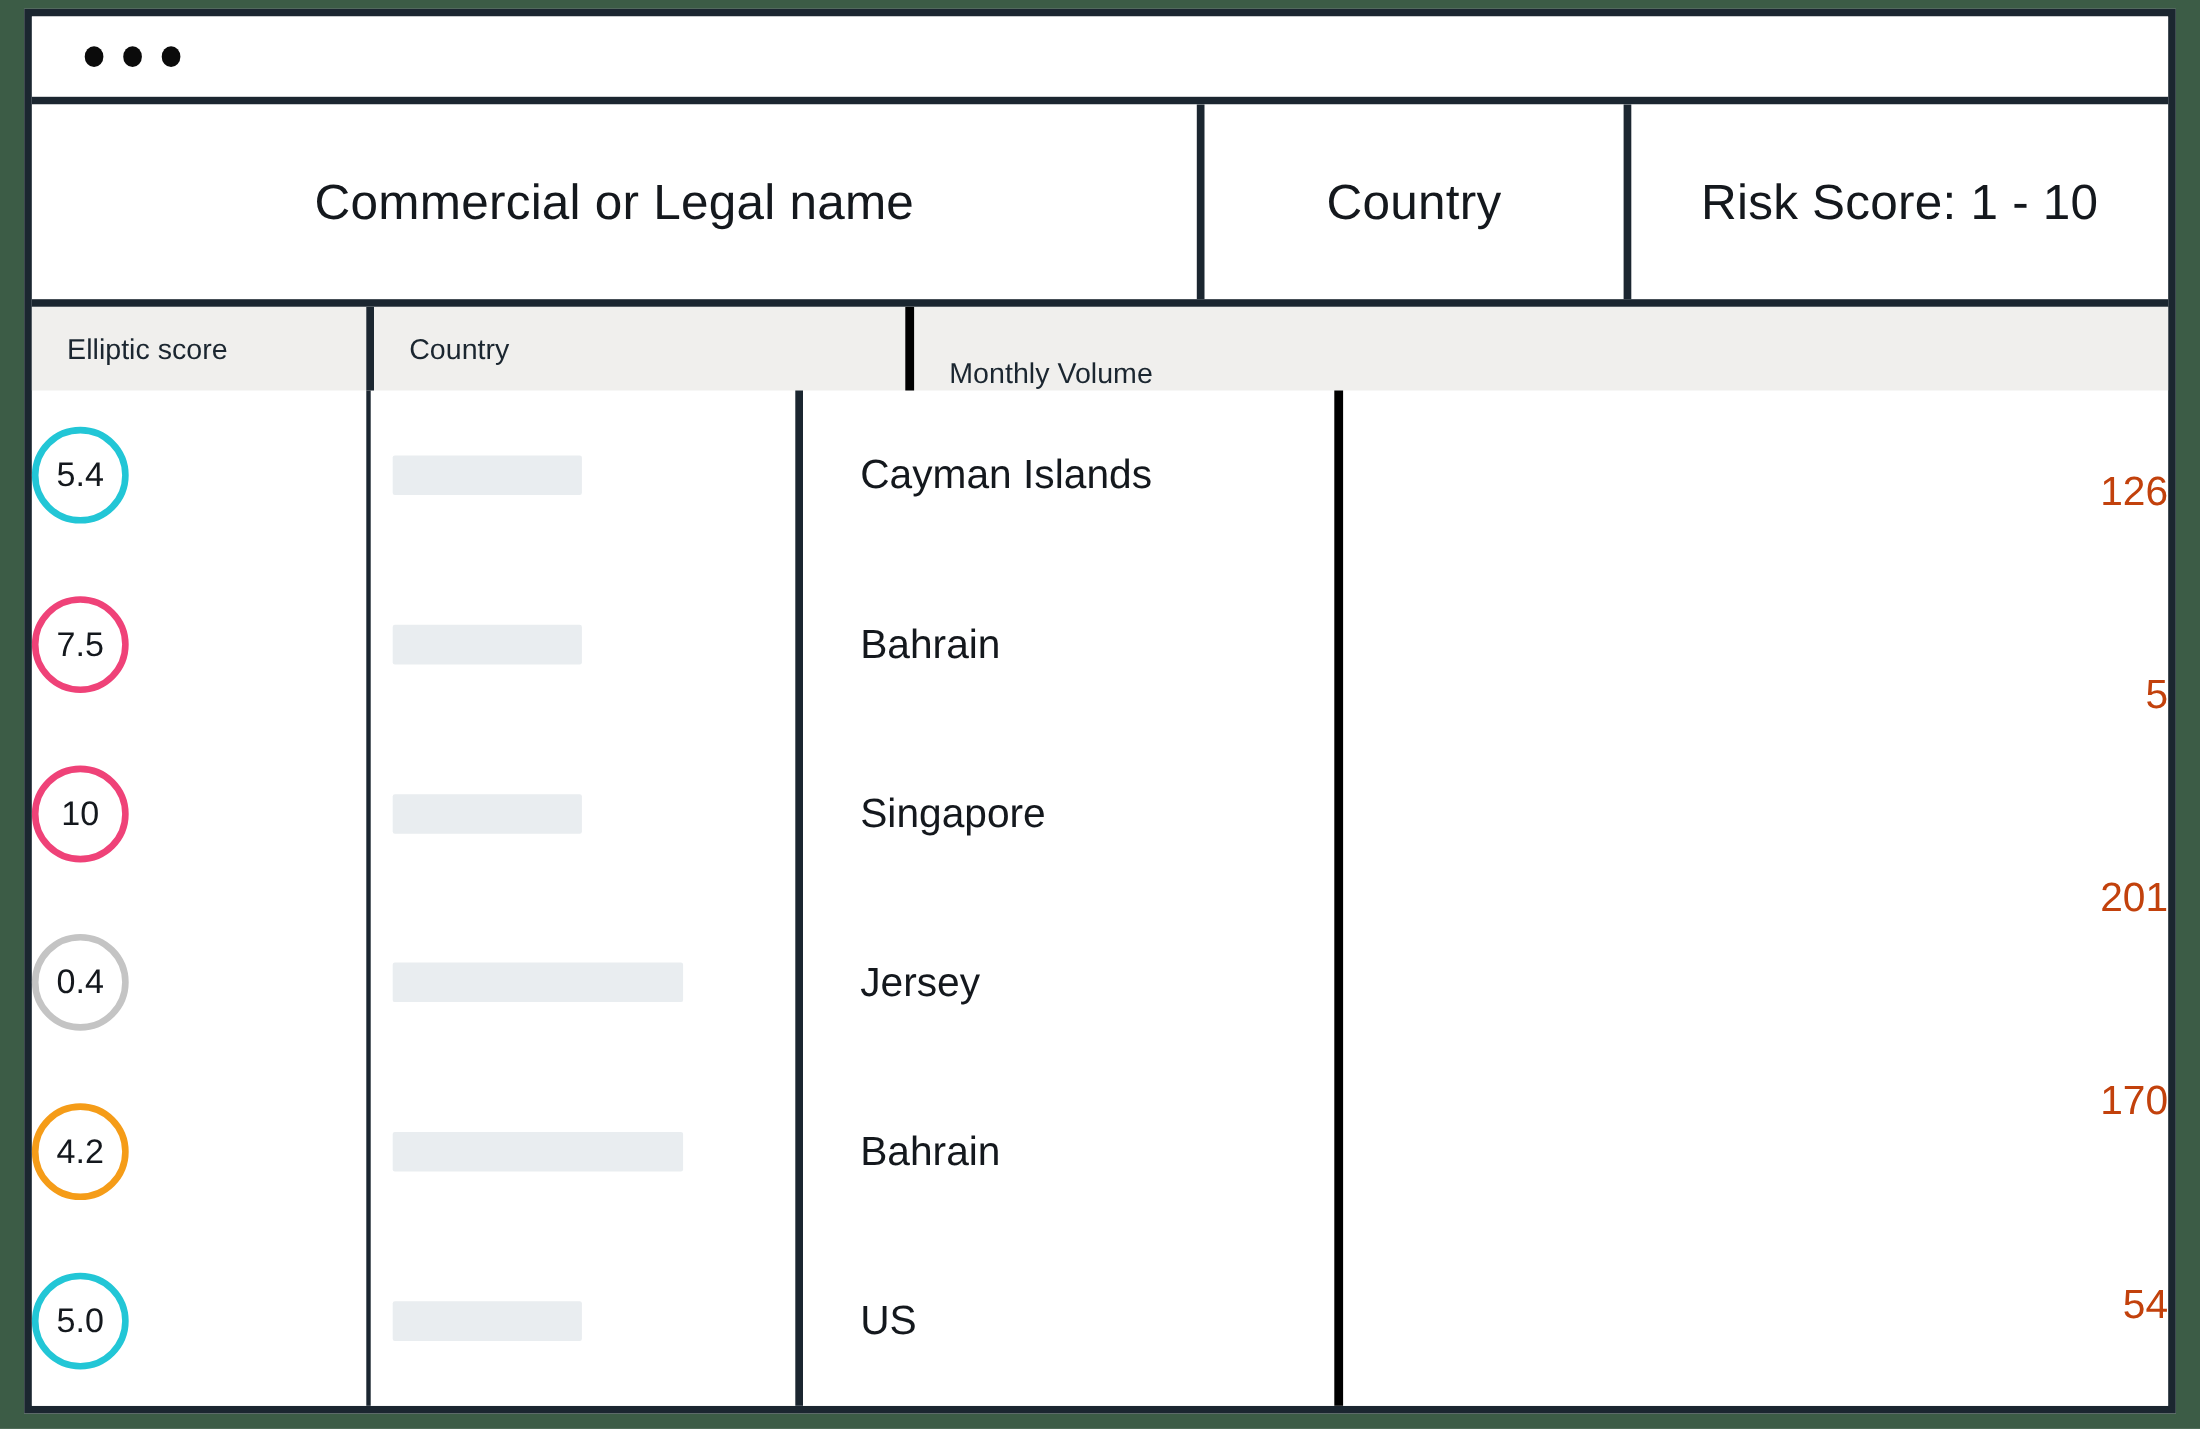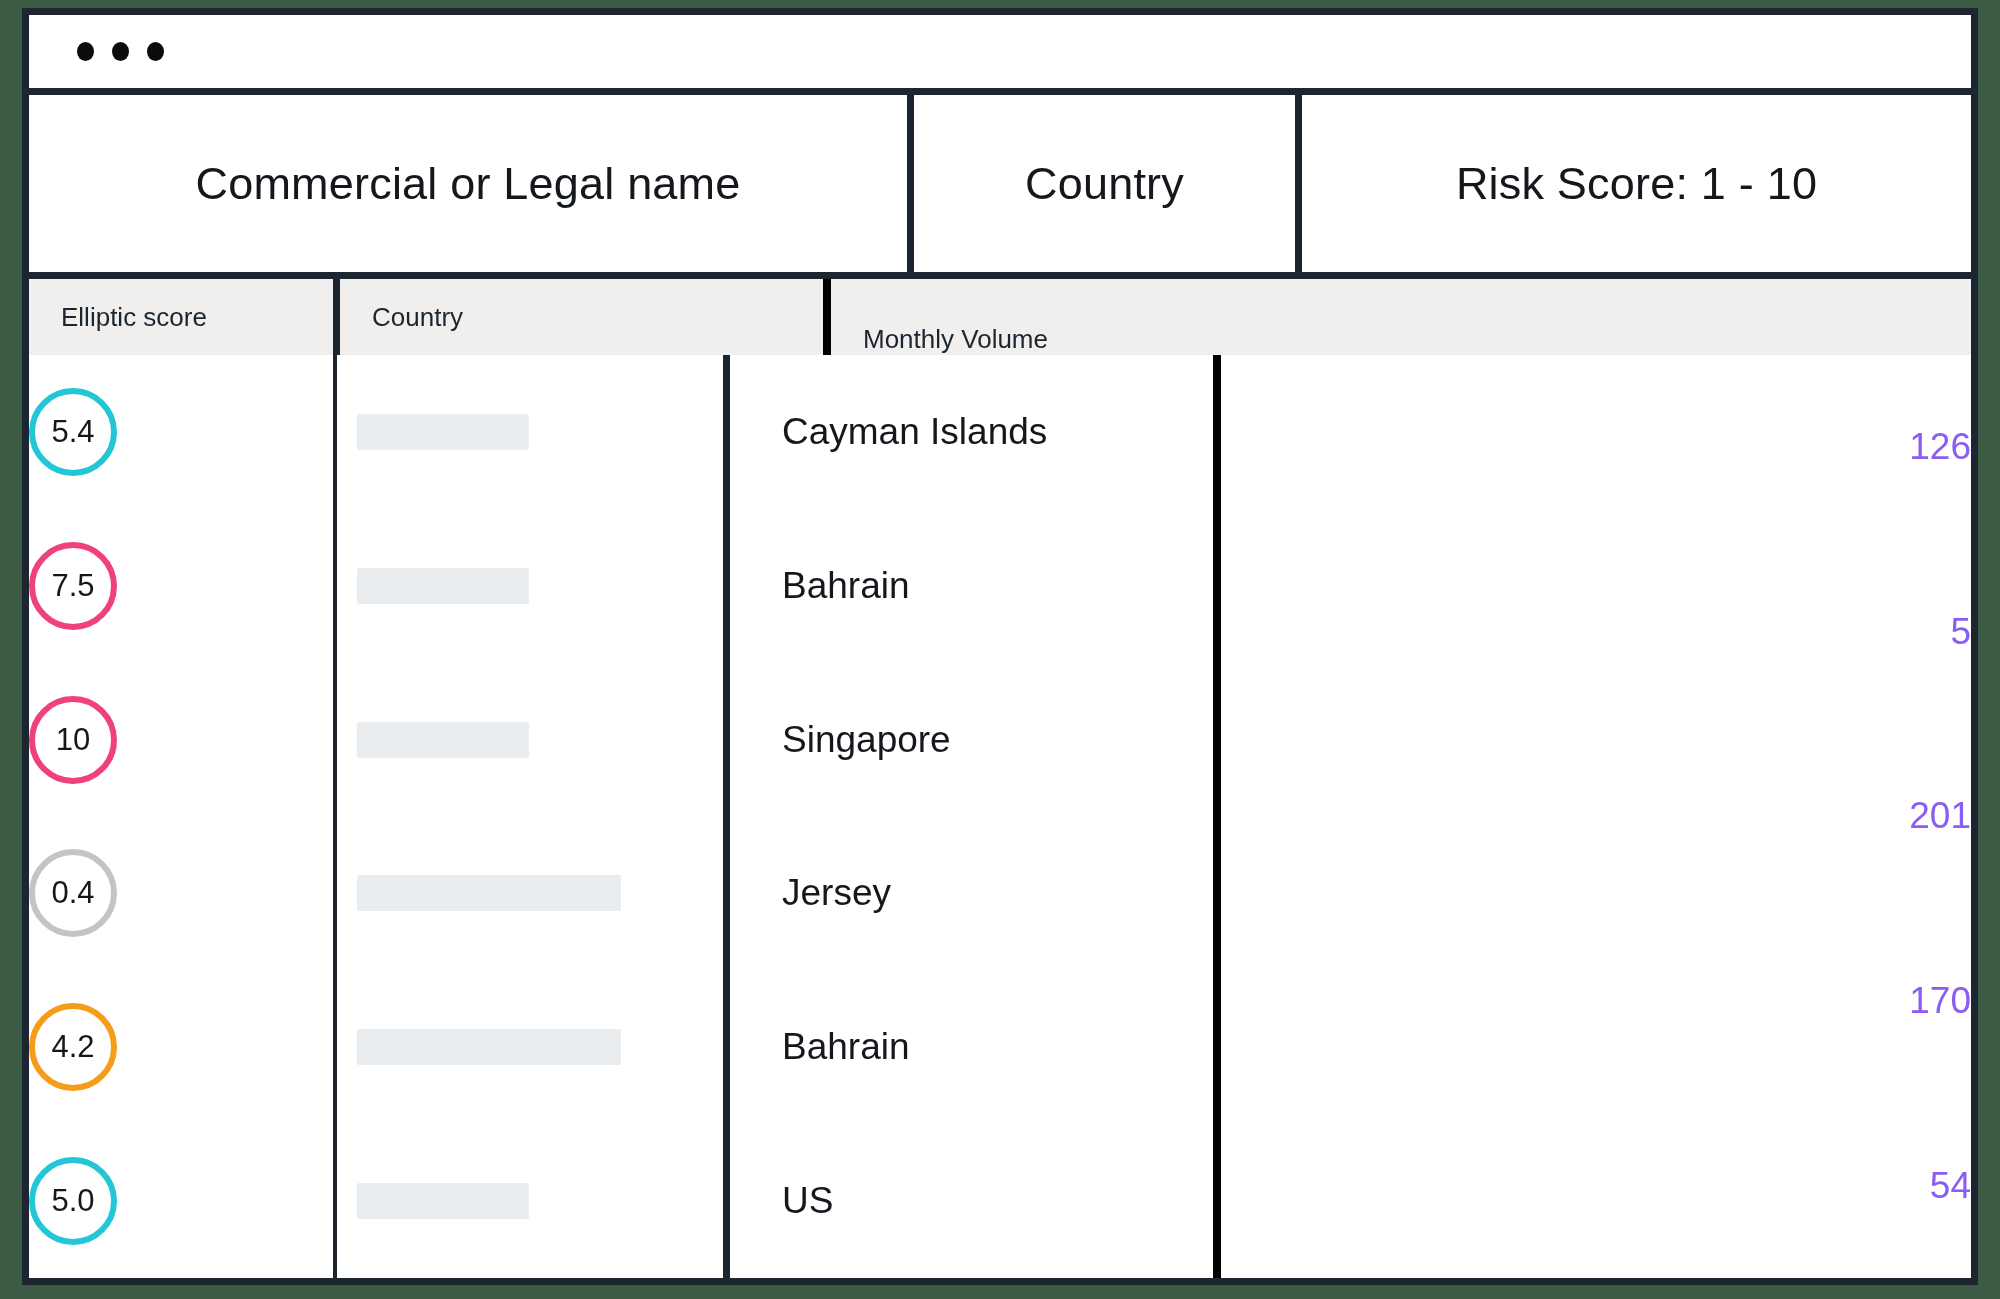--- a/index.html
+++ b/index.html
@@ -62,21 +62,21 @@
   }
   .gh-cell {
     display: flex;
     align-items: center;
     justify-content: center;
     box-sizing: border-box;
     font-size: 45px;
     color: #14181d;
     letter-spacing: 0.2px;
   }
-  .gh-name   { width: 878px; }
+  .gh-name   { width: 1059px; }
   .gh-country{ width: 388px; border-left: 7px solid #1b2630; }
   .gh-risk   { flex: 1;      border-left: 7px solid #1b2630; }
 
   
   .table {
     flex: 1;
     display: flex;
     flex-direction: column;
     min-height: 0;
     background: #ffffff;
@@ -118,21 +118,21 @@
   .cell {
     flex: 1 1 0;
     display: flex;
     align-items: center;
     box-sizing: border-box;
     min-height: 0;
   }
   .cell.score-cell    { justify-content: flex-start; }
   .cell.name-cell     { justify-content: flex-start; padding-left: 20px; }
   .cell.country-cell  { padding-left: 52px; font-size: 37px; color: #14181d; }
-  .cell.volume-cell   { padding-left: 52px; font-size: 37px; color: #8b5cf6; }
+  .cell.volume-cell   { padding-left: 52px; font-size: 37px; color: #c2410c; }
 
   
   .score-ring {
     width: 88px;
     height: 88px;
     border-radius: 50%;
     border: 6px solid #cccccc;
     display: flex;
     align-items: center;
     justify-content: center;

